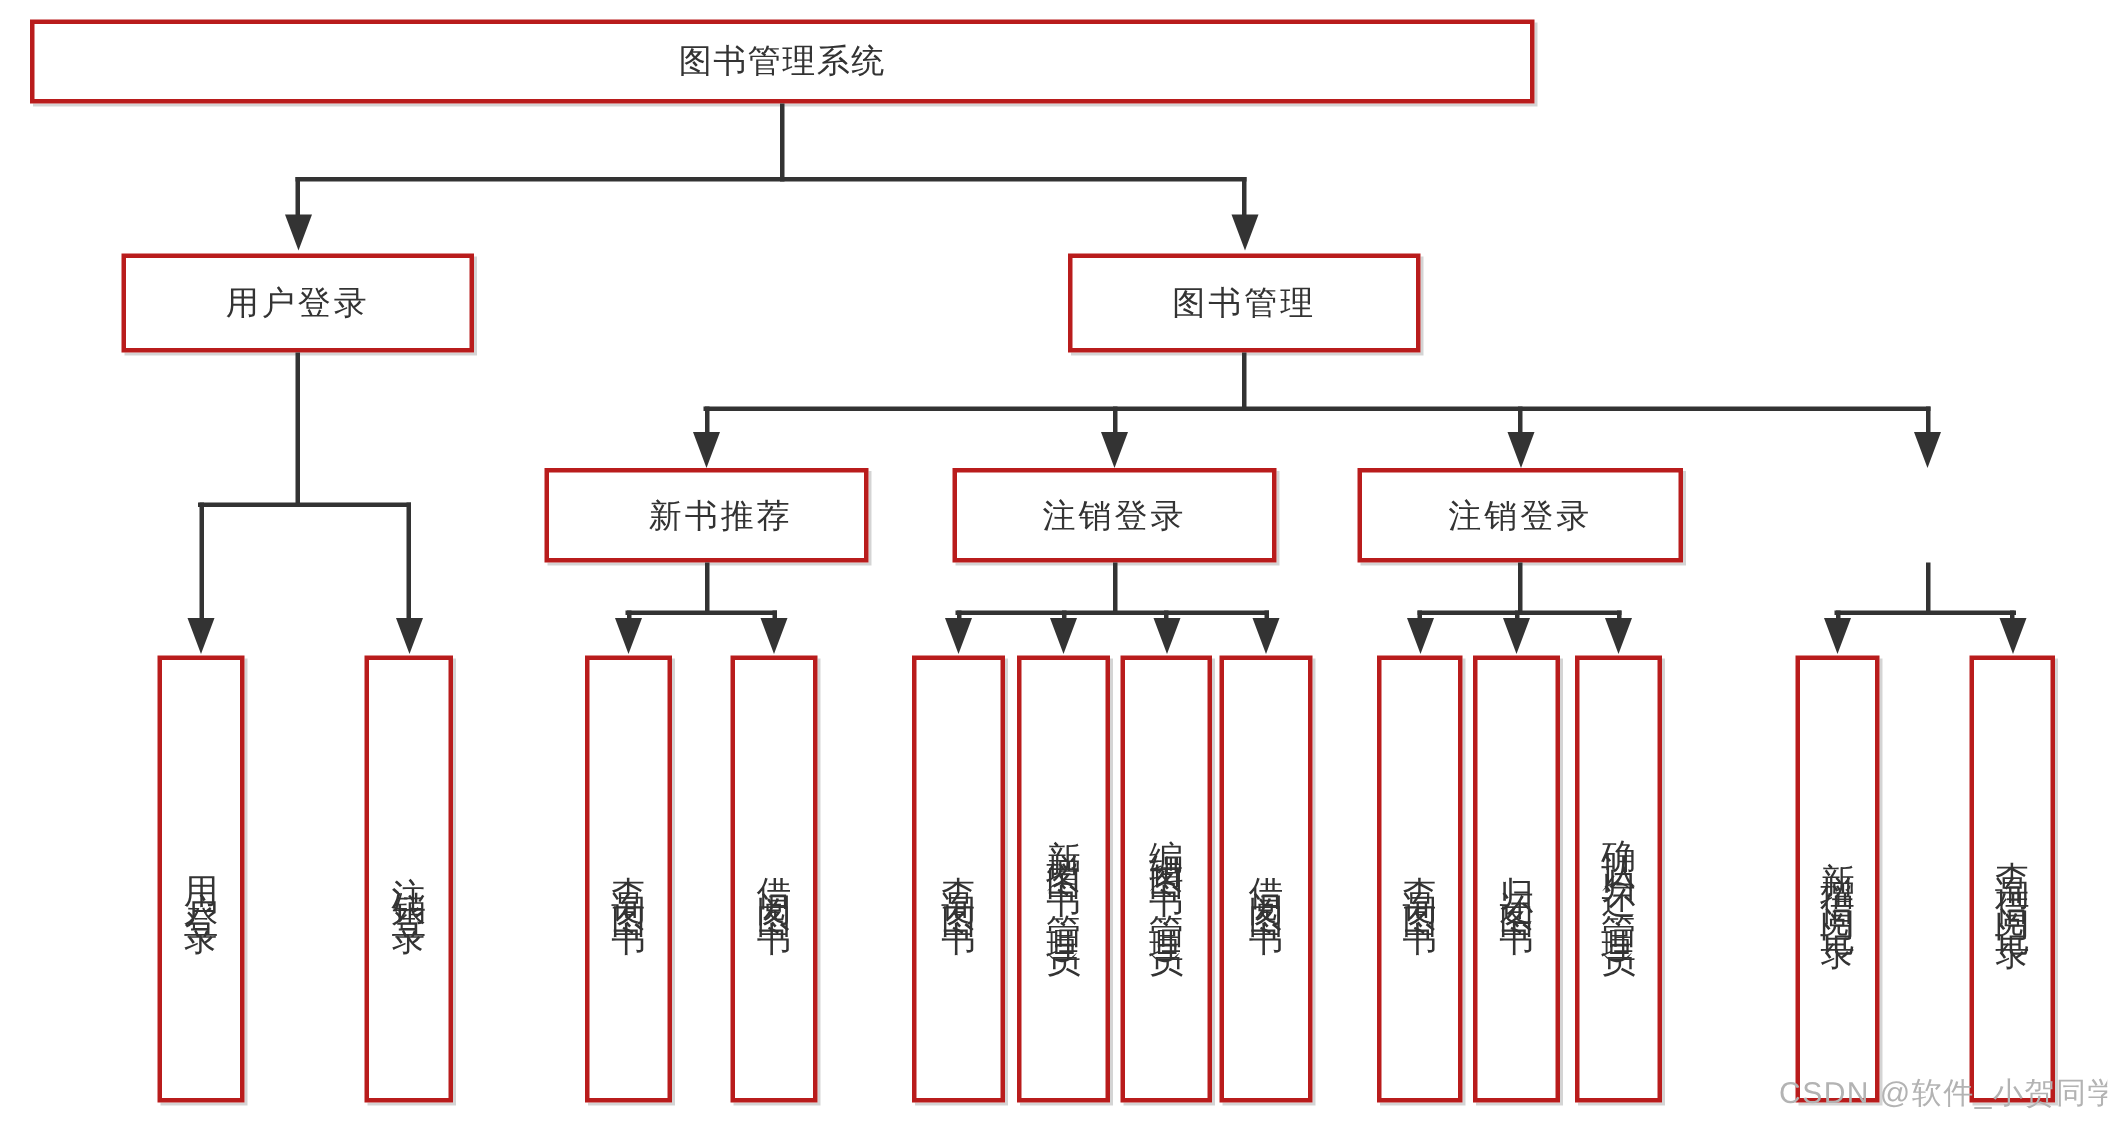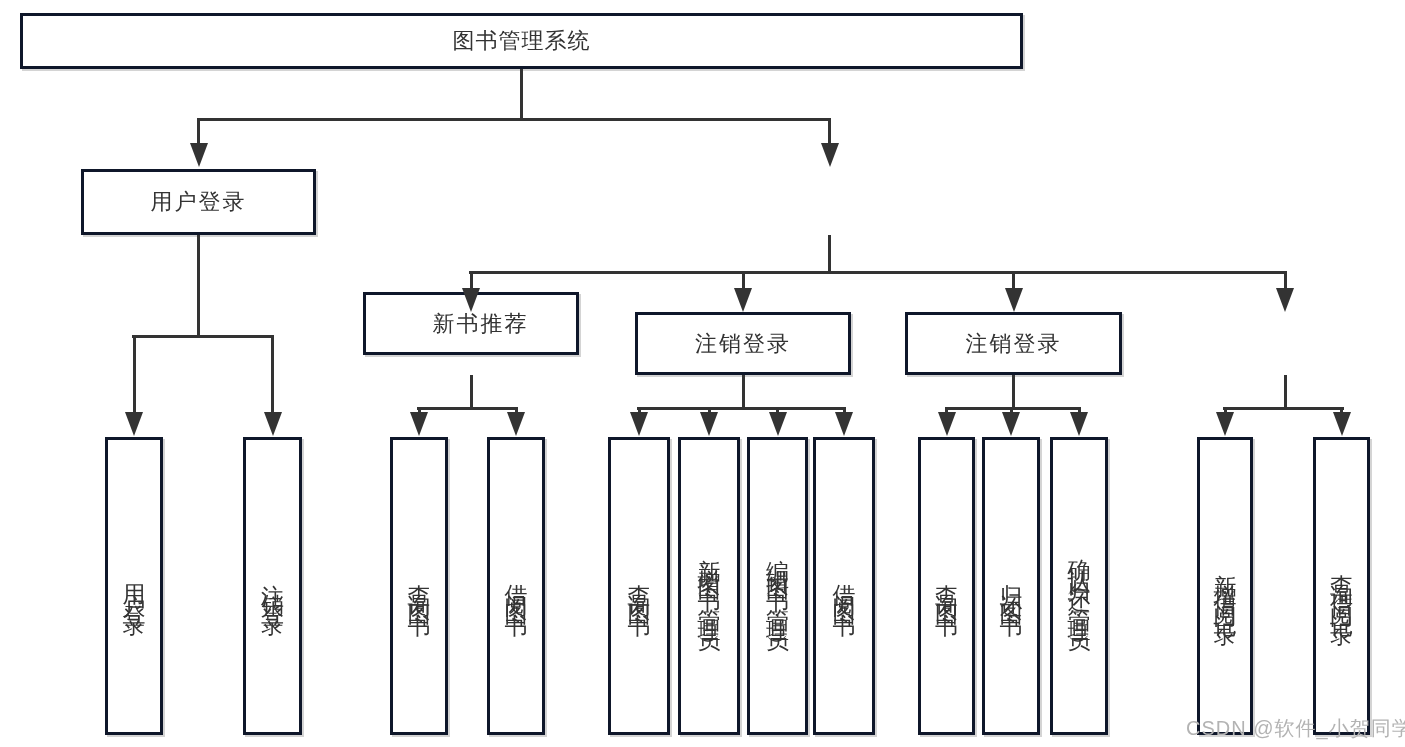--- a/index.html
+++ b/index.html
@@ -3,21 +3,21 @@
 <meta charset="utf-8">
 <style>
   html,body { margin:0; padding:0; background:#ffffff; }
   .canvas {
     position:relative; width:1405px; height:747px; background:#ffffff;
     font-family:"Liberation Sans","DejaVu Sans",sans-serif; overflow:hidden;
     color:#333333;
   }
   .node {
     position:absolute; box-sizing:border-box;
-    border:3px solid #0f172a; background:#ffffff;
+    border:3px solid #b91c1c; background:#ffffff;
     display:flex; align-items:center; justify-content:center;
     color:#333333; text-align:center;
     box-shadow:2px 2px 0 rgba(160,160,160,0.45);
   }
   .hnode { font-size:22px; letter-spacing:2px; }
   .root-node { font-size:22px; letter-spacing:1px; }
   .vnode {
     writing-mode:vertical-rl; font-size:23px; letter-spacing:10px;
     line-height:1;
   }
@@ -34,22 +34,23 @@
   }
 </style>
 </head>
 <body>
 
 <div class="canvas">
 
   <div class="node root-node" style="left:20px; top:13px; width:1003px; height:56px;">图书管理系统</div>
 
   <div class="node hnode" style="left:81px; top:169px; width:235px; height:66px;">用户登录</div>
+  <div class="node hnode" style="left:712px; top:169px; width:235px; height:66px;">图书管理</div>
 
-  <div class="node hnode" style="left:363px; top:292px; width:216px; height:63px;padding-left:19px;">新书推荐</div>
+  <div class="node hnode" style="left:363px; top:312px; width:216px; height:63px;padding-left:19px;">新书推荐</div>
   <div class="node hnode" style="left:635px; top:312px; width:216px; height:63px;">注销登录</div>
   <div class="node hnode" style="left:905px; top:312px; width:217px; height:63px;">注销登录</div>
 
   <div class="node vnode" style="left:105px; top:437px; width:58px; height:298px;">用户登录</div>
   <div class="node vnode" style="left:243px; top:437px; width:59px; height:298px;">注销登录</div>
 
   <div class="node vnode" style="left:390px; top:437px; width:58px; height:298px;">查询图书</div>
   <div class="node vnode" style="left:487px; top:437px; width:58px; height:298px;">借阅图书</div>
 
   <div class="node vnode" style="left:608px; top:437px; width:62px; height:298px;">查询图书</div>

